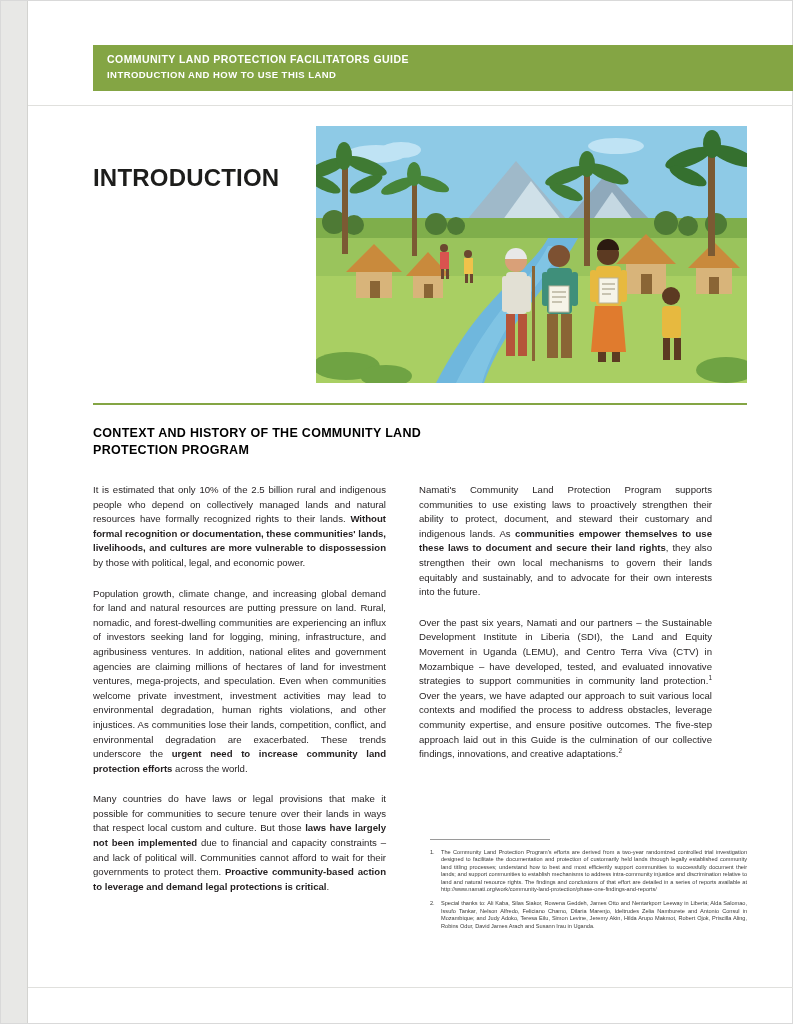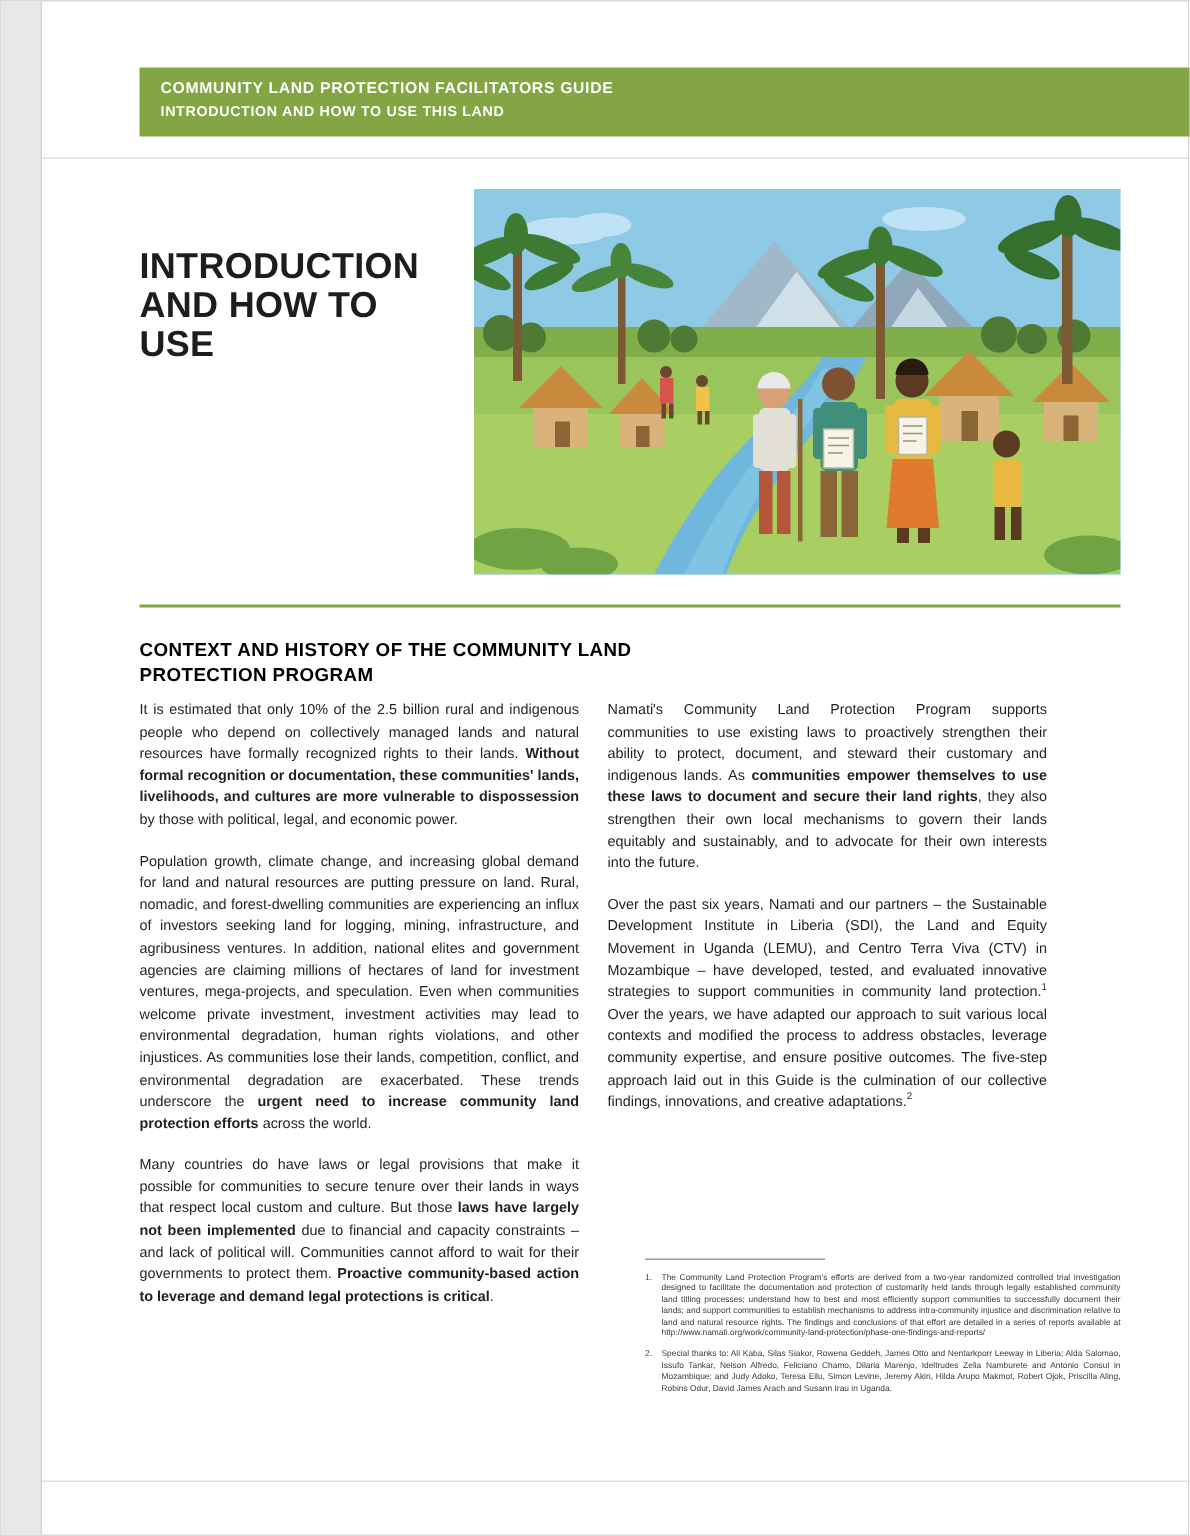--- a/index.html
+++ b/index.html
@@ -122,22 +122,22 @@
   .col {
     position: absolute;
     top: 466px;
     width: 293px;
     font-size: 9.6px;
     line-height: 14.6px;
     color: #231f20;
     text-align: justify;
   }
   .col.left  { left: 92px; }
-  .col.right { left: 404px; }
-  .col p { margin: 0 0 13px 0; }
+  .col.right { left: 418px; }
+  .col p { margin: 16px 0 13px 0; }
   .col b { font-weight: bold; }
 
   
   .footnote-rule {
     position: absolute;
     left: 429px;
     top: 838px;
     width: 120px;
     height: 1px;
     background: #9a9a9a;
@@ -195,21 +195,20 @@
   <div class="left-gutter"></div>
 
   <div class="header-band">
     <div class="line1">COMMUNITY LAND PROTECTION FACILITATORS GUIDE</div>
     <div class="line2">INTRODUCTION AND HOW TO USE THIS LAND</div>
   </div>
   <div class="header-rule"></div>
 
   <div class="chapter-title" id="chapter-title">
       <div>INTRODUCTION</div>
-      <div>AND HOW TO USE</div>
     </div>
 
   <div class="illus">
     <svg width="431" height="257" viewBox="0 0 431 257" xmlns="http://www.w3.org/2000/svg">
 
       <rect x="0" y="0" width="431" height="120" fill="#8ecae6"></rect>
 
       <ellipse cx="60" cy="28" rx="30" ry="9" fill="#bfe3f4"></ellipse>
       <ellipse cx="85" cy="24" rx="20" ry="8" fill="#bfe3f4"></ellipse>
       <ellipse cx="300" cy="20" rx="28" ry="8" fill="#bfe3f4"></ellipse>

